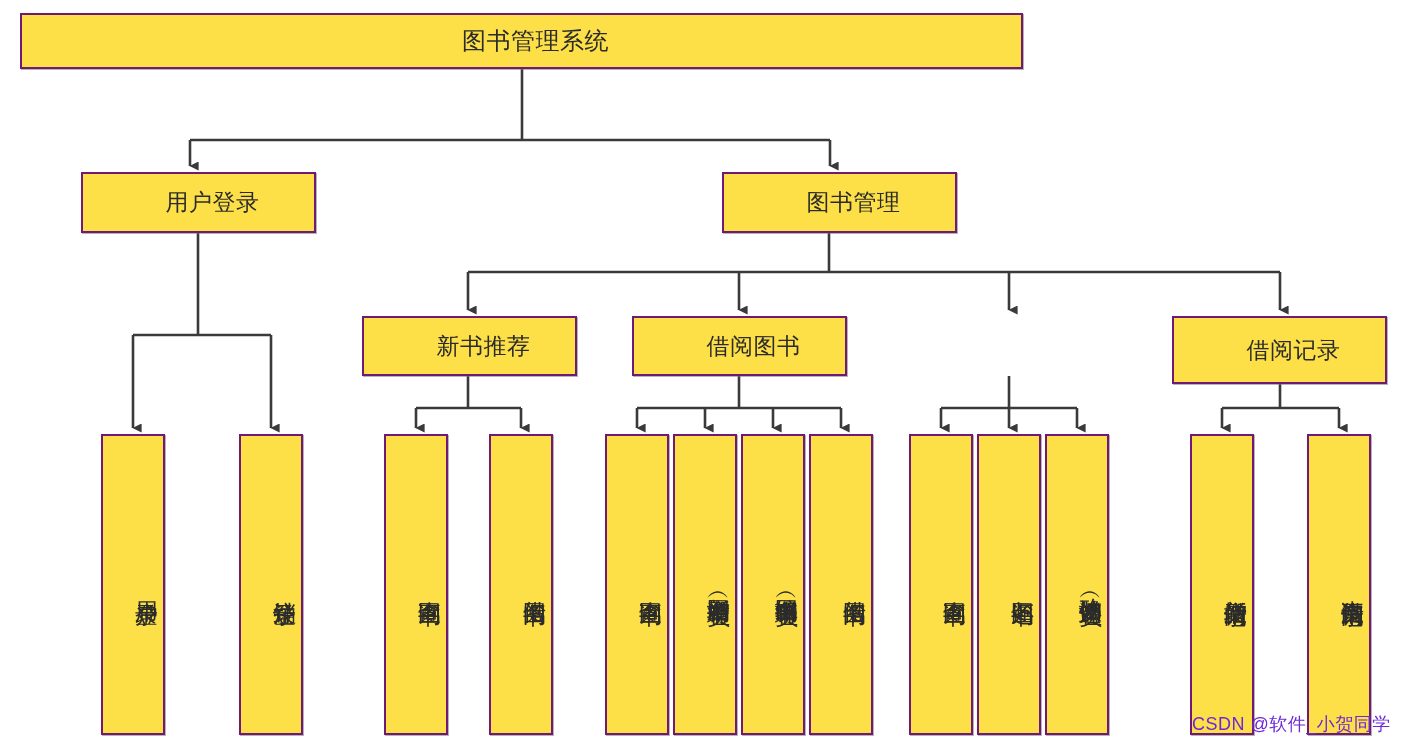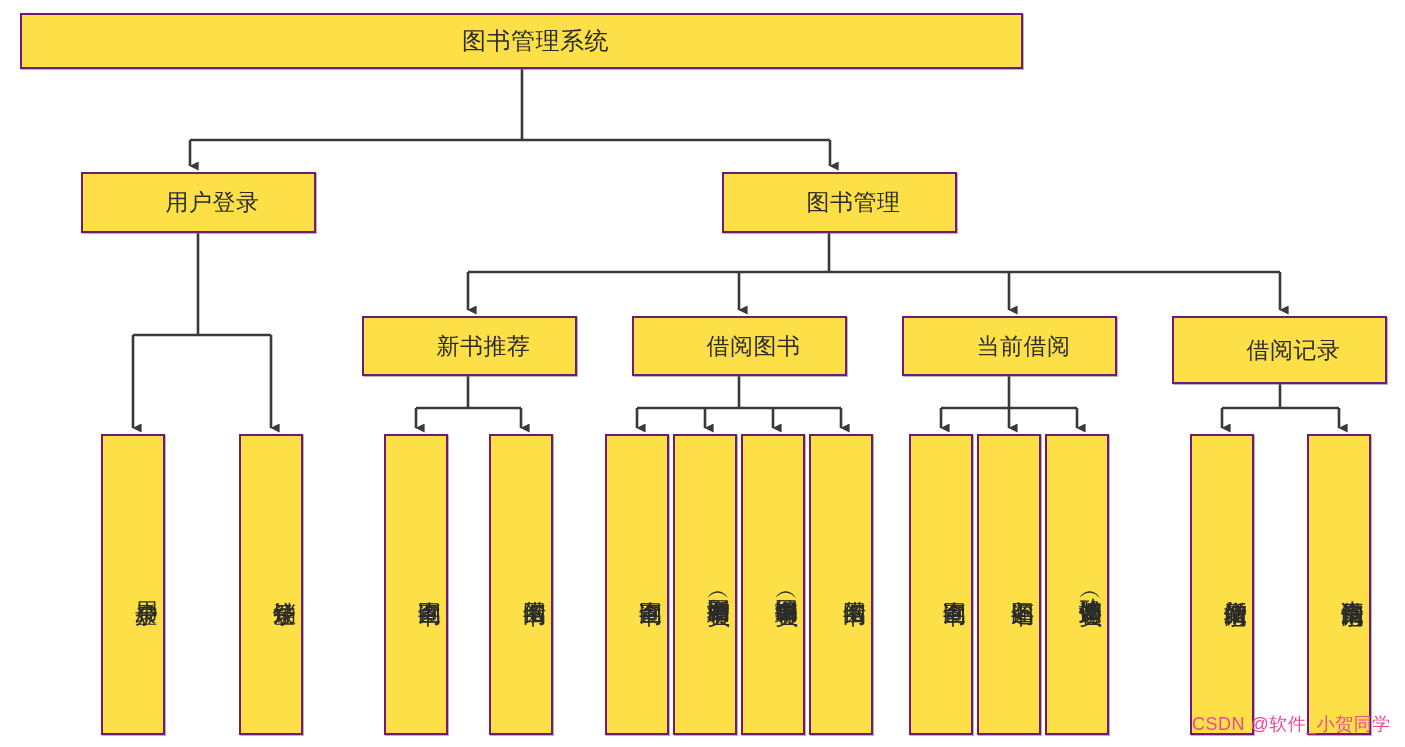--- a/index.html
+++ b/index.html
@@ -57,21 +57,21 @@
     letter-spacing: 1px;
     color: #2b2b2b;
     max-height: 270px;
     text-align: center;
   }
   .watermark {
     position: absolute;
     left: 1192px;
     top: 712px;
     font-size: 18px;
-    color: #ec4899;
+    color: #6d28d9;
     white-space: nowrap;
     letter-spacing: 0.5px;
   }
 </style>
 </head>
 <body>
 
 <div id="diagram-root">
 
   <svg id="edges-layer" viewBox="0 0 1405 747" width="1405" height="747" xmlns="http://www.w3.org/2000/svg">
@@ -136,23 +136,20 @@
   <div class="node" style="left:712px; top:172px; width:235px; height:61px;margin-left:10px;">
     <span class="node-h">图书管理</span>
   </div>
 
   <div class="node" style="left:362px; top:316px; width:215px; height:60px;">
     <span class="node-h">新书推荐</span>
   </div>
   <div class="node" style="left:632px; top:316px; width:215px; height:60px;">
     <span class="node-h">借阅图书</span>
   </div>
-  <div class="node" style="left:902px; top:316px; width:215px; height:60px;">
-    <span class="node-h">当前借阅</span>
-  </div>
   <div class="node" style="left:1172px; top:316px; width:215px; height:68px;">
     <span class="node-h">借阅记录</span>
   </div>
 
   <div class="node leaf" style="left:101px; top:434px; width:64px; height:301px;">
     <span class="node-v">用户登录</span>
   </div>
   <div class="node leaf" style="left:239px; top:434px; width:64px; height:301px;">
     <span class="node-v">注销登录</span>
   </div>

